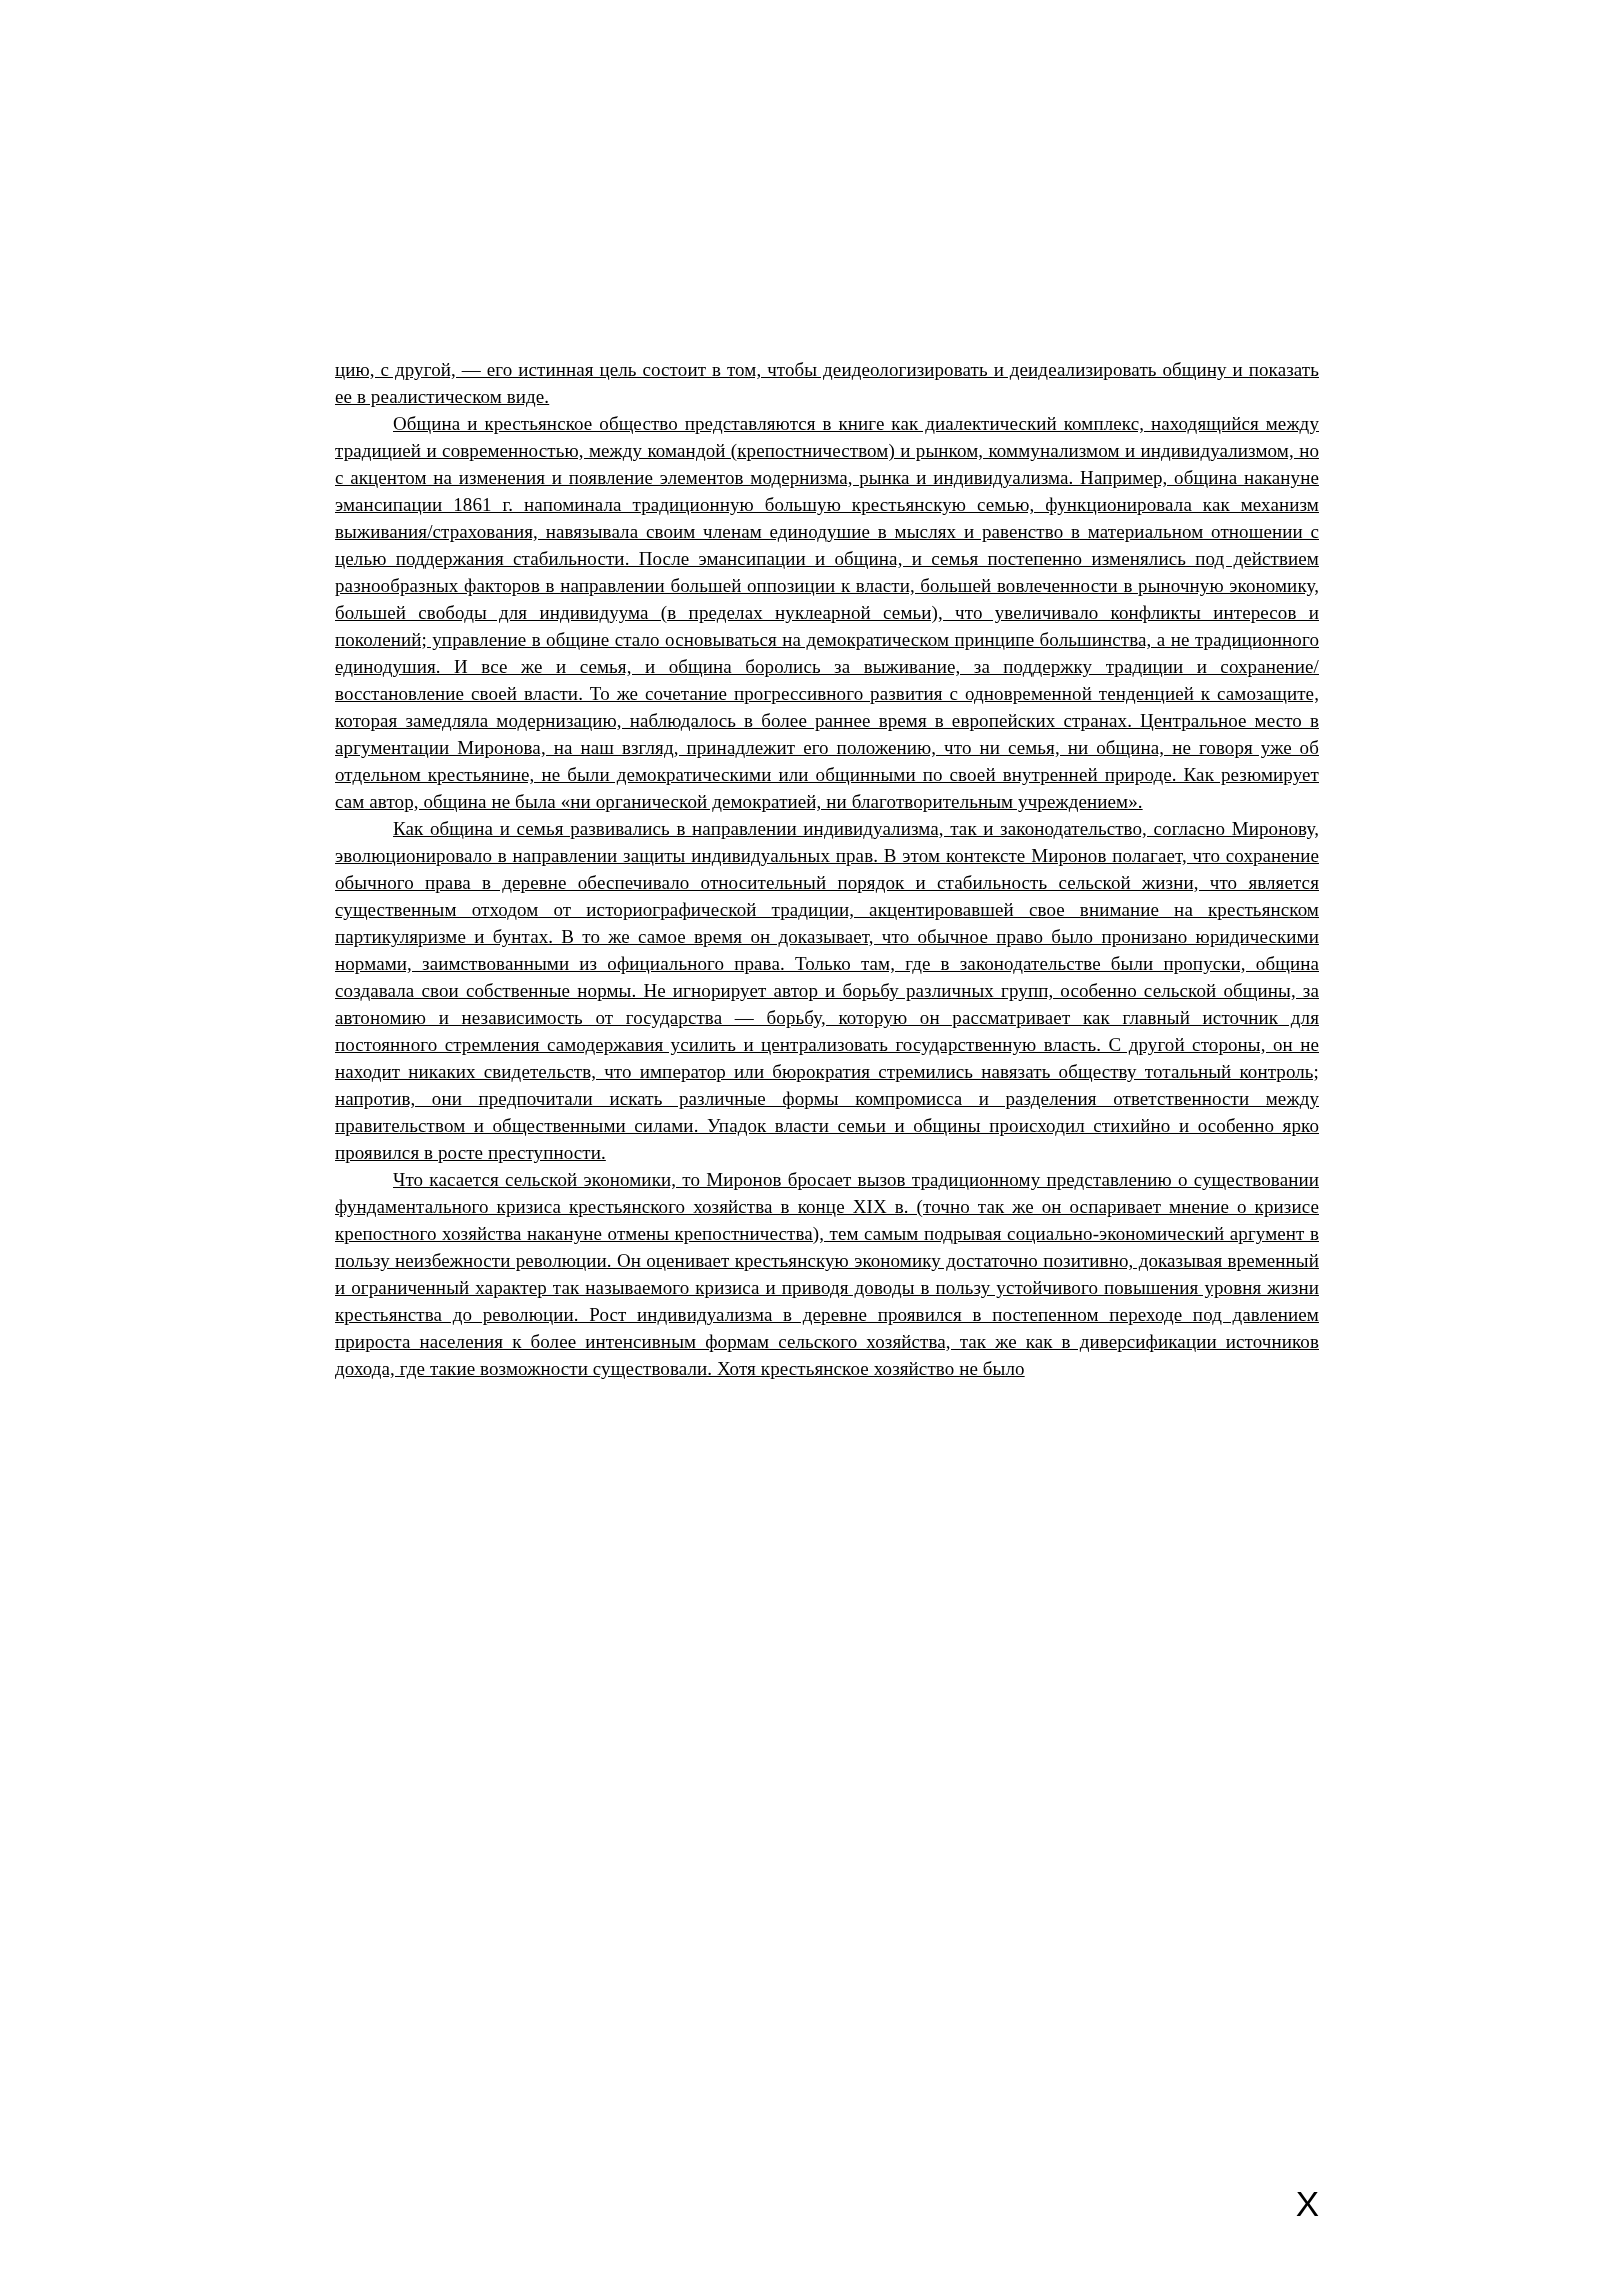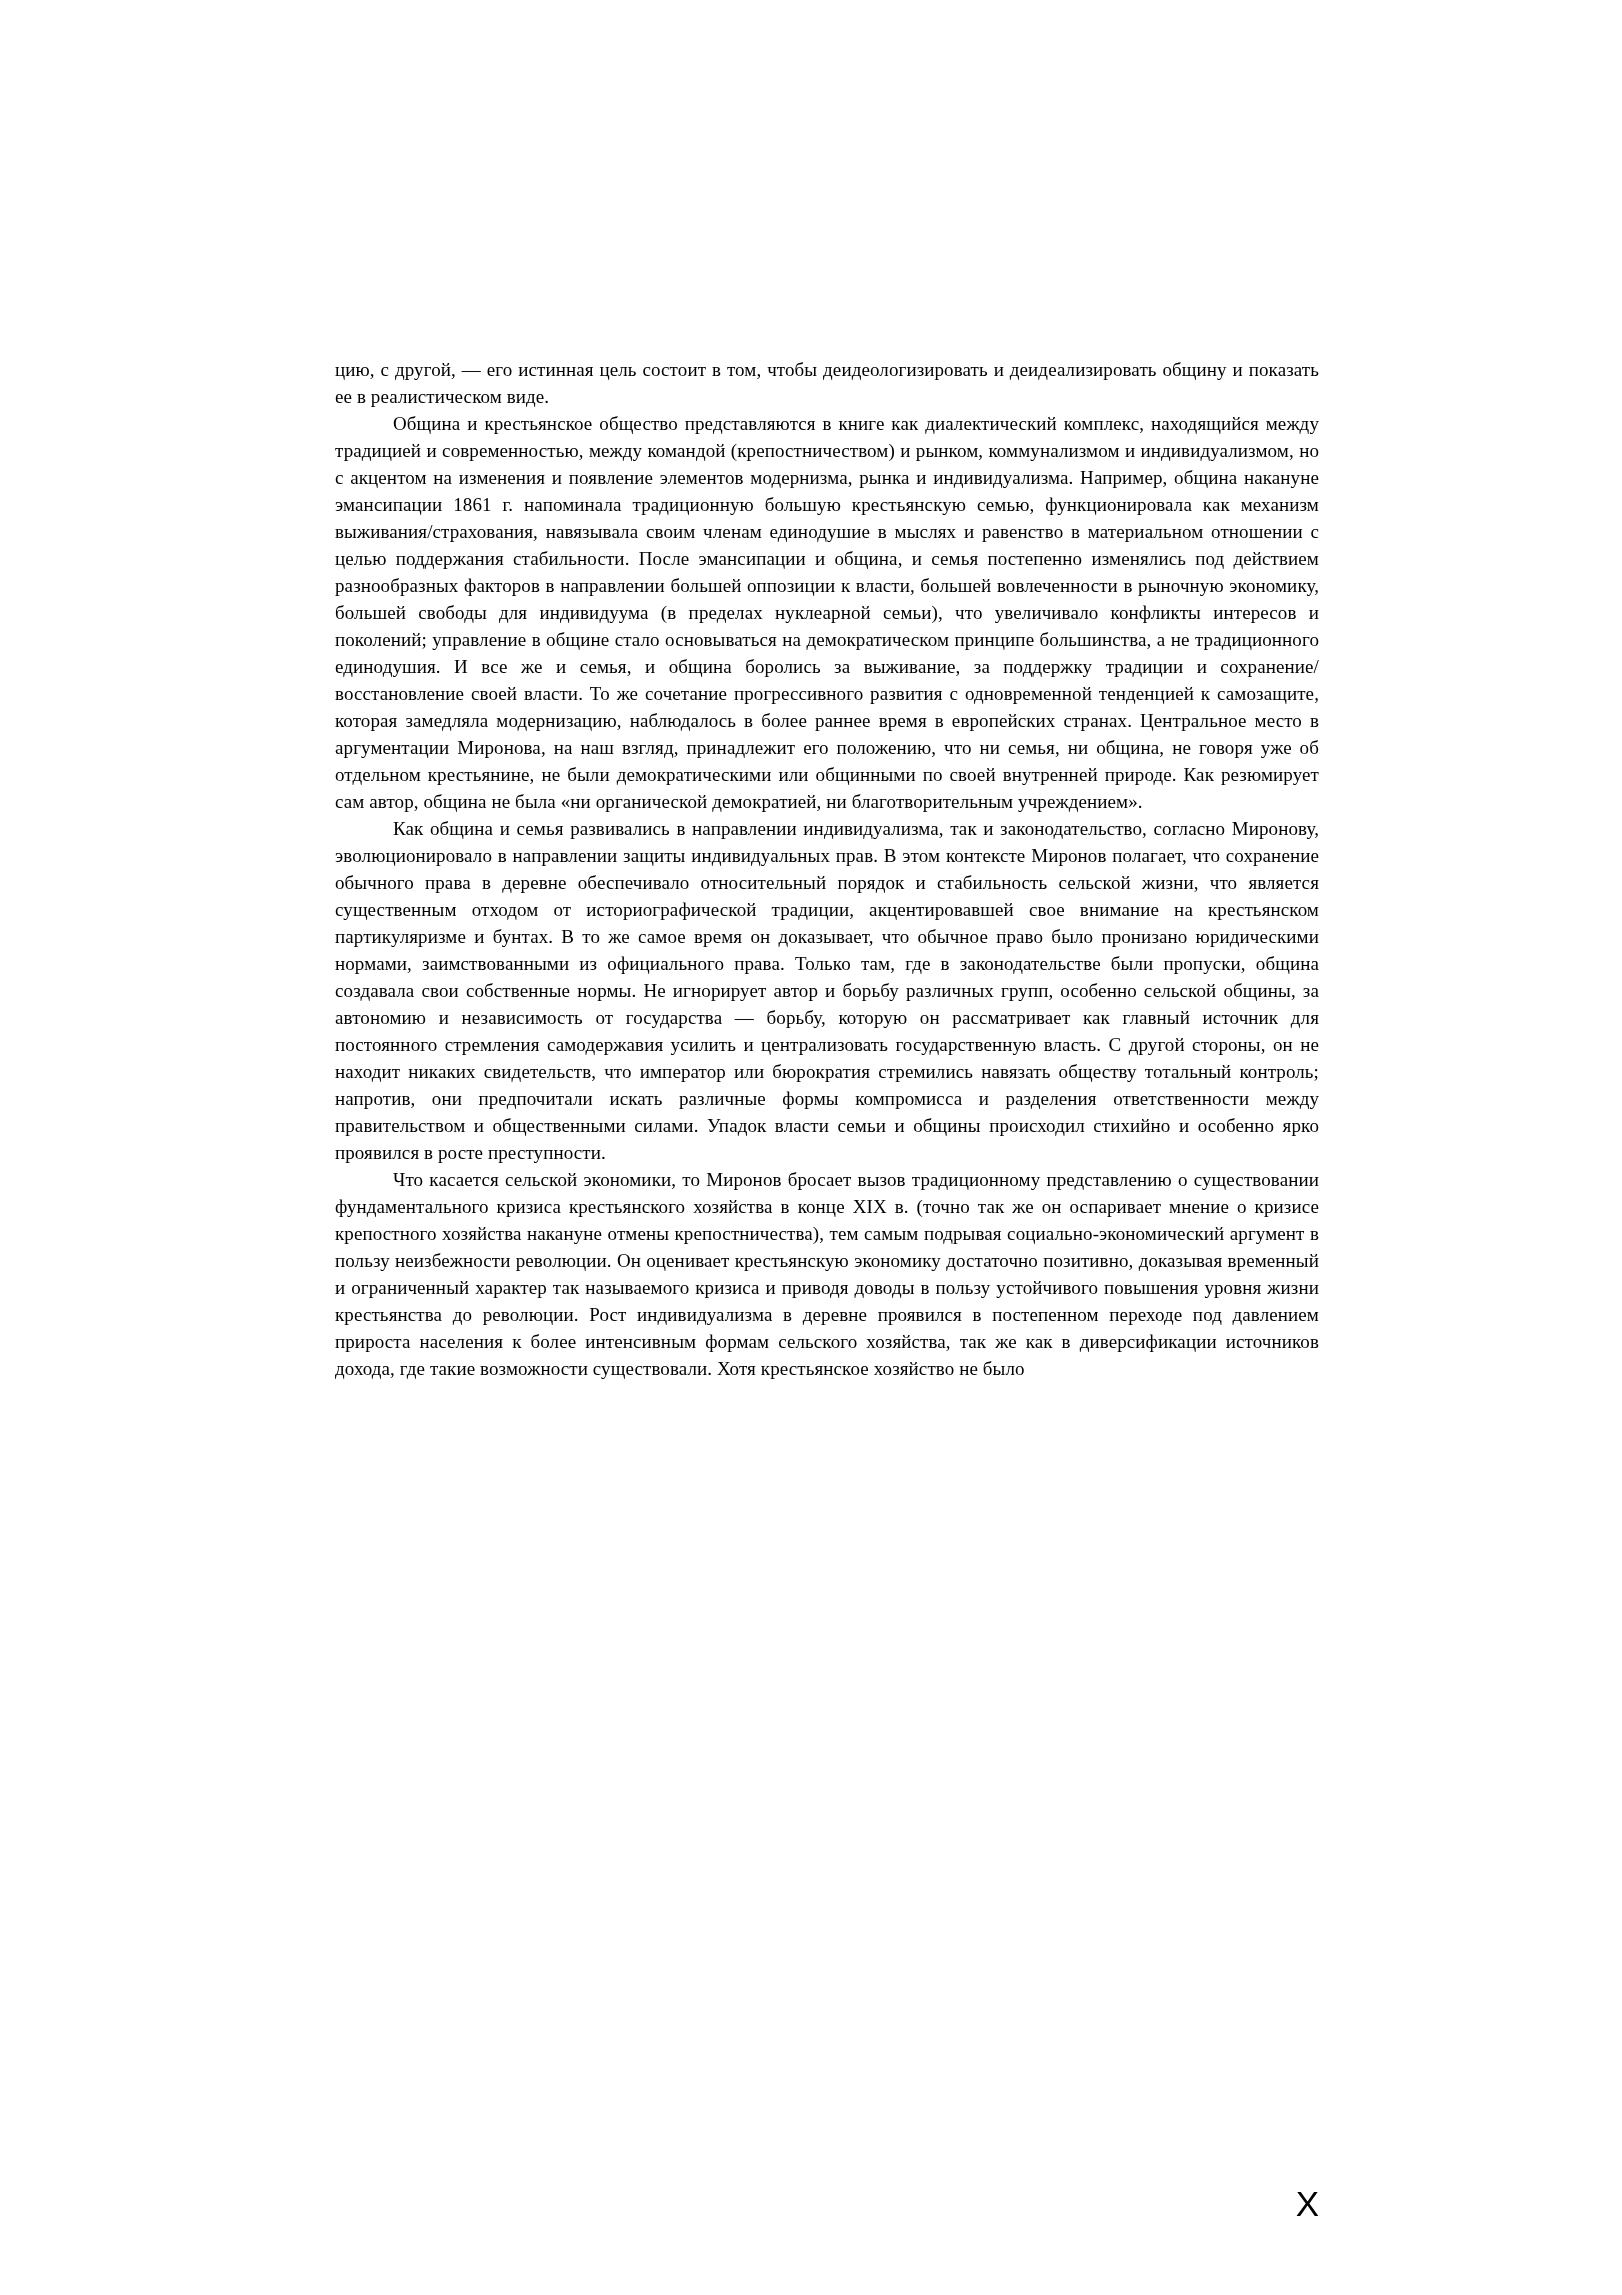--- a/index.html
+++ b/index.html
@@ -18,20 +18,21 @@
   }
   .text-block {
     position: absolute;
     left: 335px;
     top: 356px;
     width: 984px;
     font-size: 19px;
     line-height: 27px;
     text-align: justify;
     letter-spacing: 0.1px;
+    text-decoration: underline;
   }
   .text-block p {
     margin: 0;
     padding: 0;
     text-indent: 58px;
   }
   .text-block p.no-indent {
     text-indent: 0;
   }
   .page-marker {

